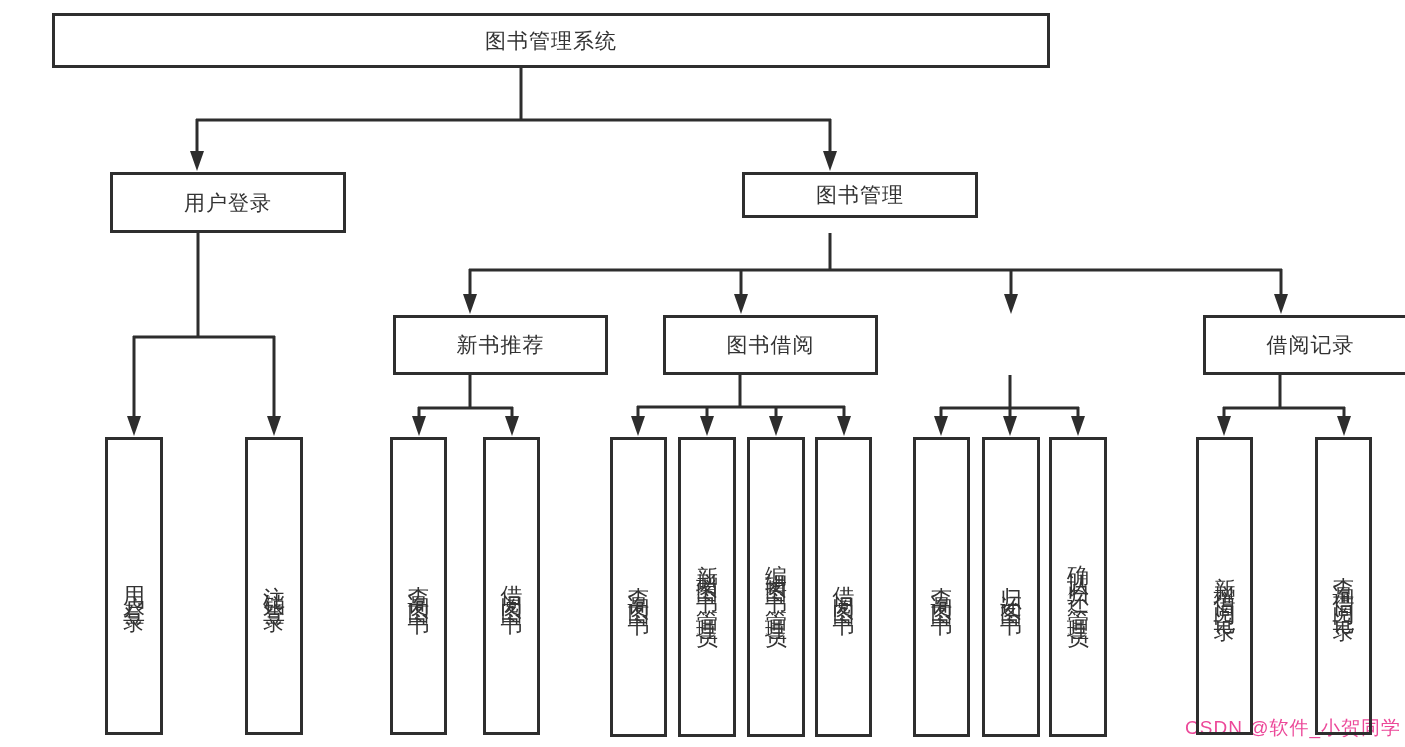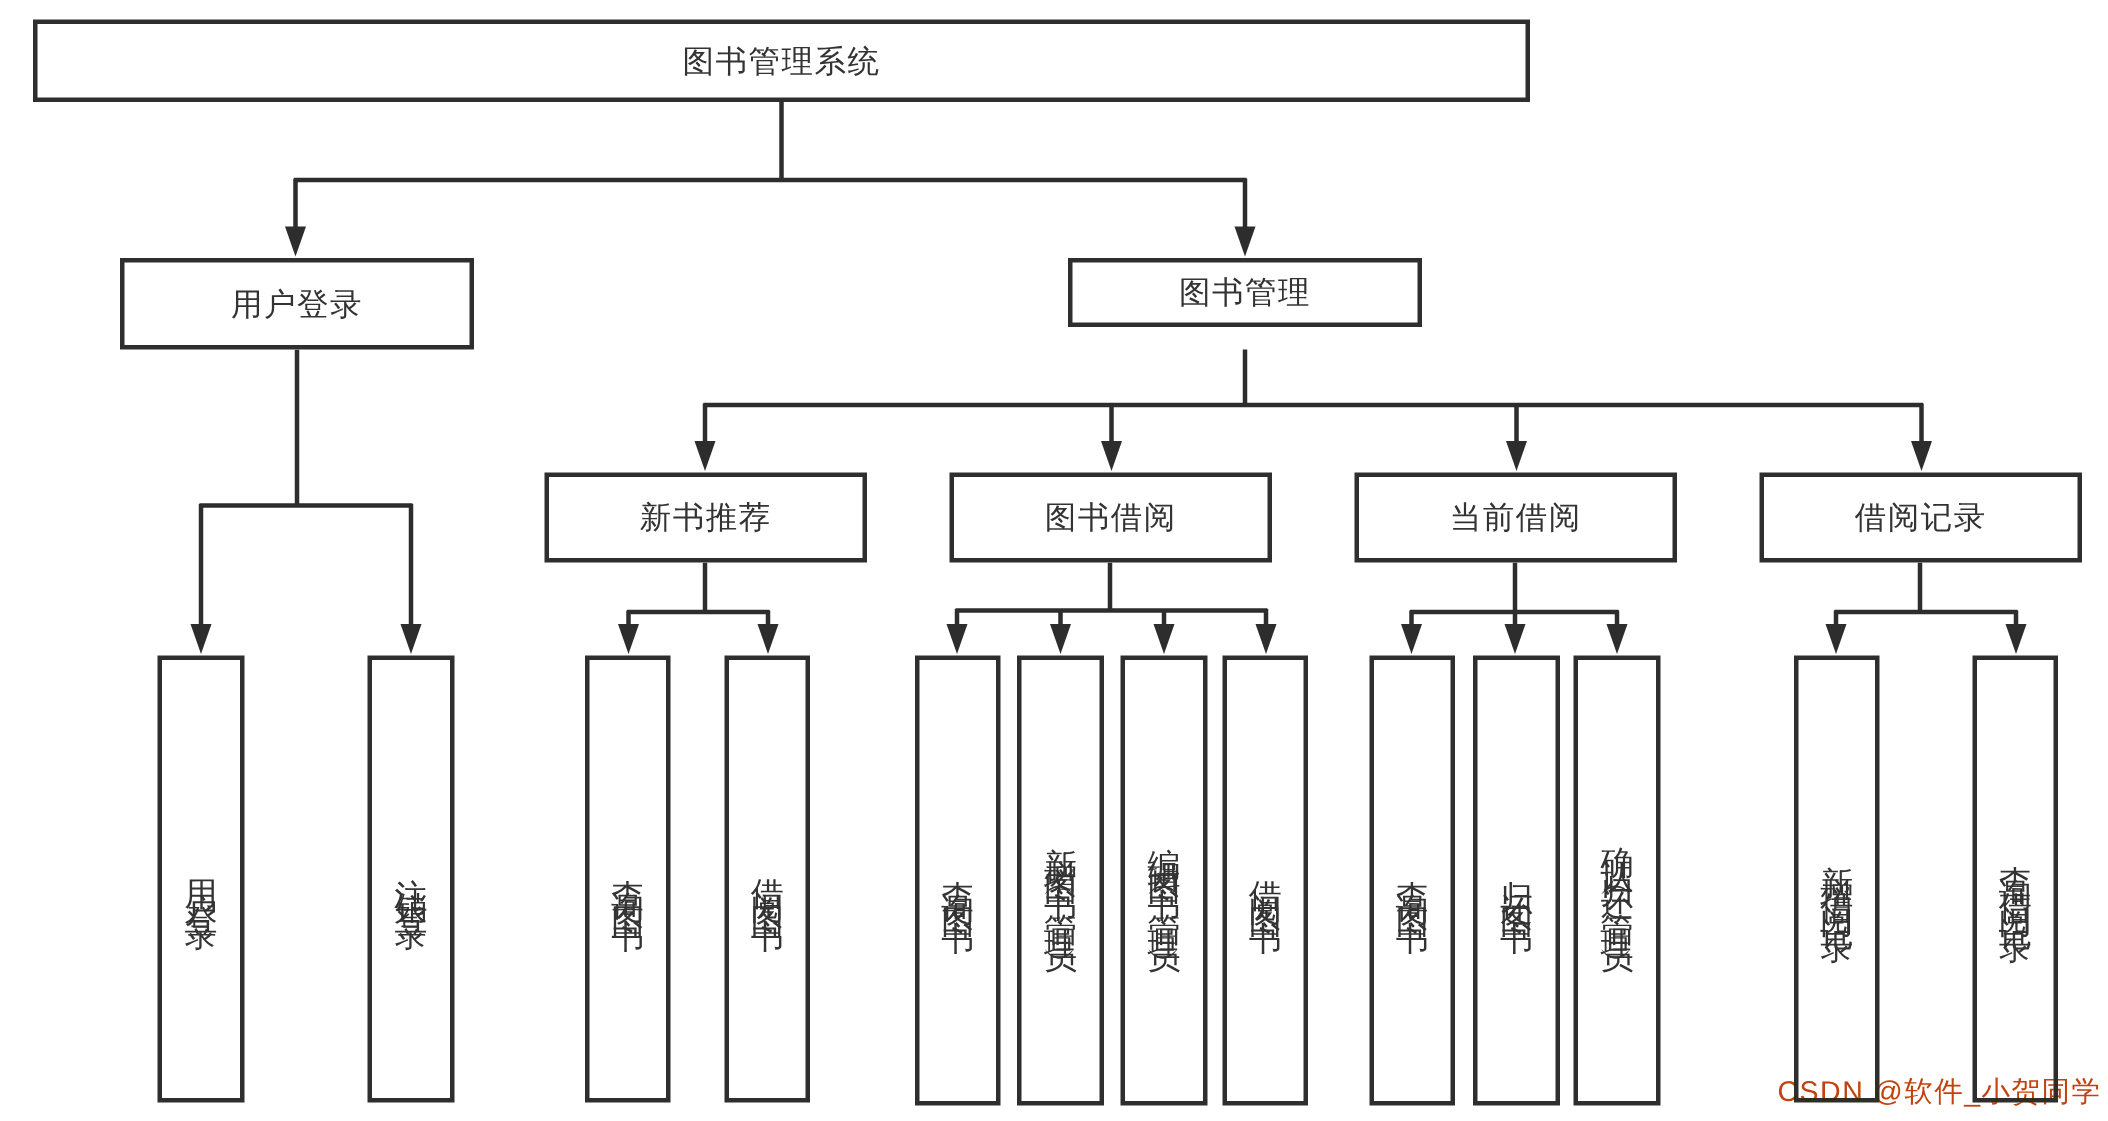--- a/index.html
+++ b/index.html
@@ -6,28 +6,28 @@
   #canvas{
     position:relative;width:1405px;height:747px;background:#ffffff;
     font-family:"Liberation Sans", sans-serif;overflow:hidden;
   }
   .connectors{position:absolute;left:0;top:0;z-index:1;}
   .box{
     position:absolute;z-index:2;background:#ffffff;
     border:3px solid #2e2e2e;color:#333333;box-sizing:border-box;
     display:flex;align-items:center;justify-content:center;
   }
-  .box.h{font-size:21px;letter-spacing:1px;white-space:nowrap;}
+  .box.h{font-size:21px;letter-spacing:1px;white-space:nowrap;margin-left:30px;}
   .box.v{
     writing-mode:vertical-rl;font-size:22px;line-height:1;
     letter-spacing:9px;
   }
   .watermark{
     position:absolute;right:4px;bottom:6px;z-index:3;
-    font-size:19px;color:#c2410c;letter-spacing:1px;
+    font-size:19px;color:#ec4899;letter-spacing:1px;
     mix-blend-mode:darken;white-space:nowrap;
   }
 </style>
 </head>
 <body>
 
 <div id="canvas">
 
   <svg class="connectors" width="1405" height="747" viewBox="0 0 1405 747">
     <g stroke="#2d2d2d" stroke-width="3" fill="none">
@@ -95,21 +95,20 @@
     </g>
   </svg>
 
   <div class="box h" style="left:22px;top:13px;width:998px;height:55px">图书管理系统</div>
 
   <div class="box h" style="left:80px;top:172px;width:236px;height:61px">用户登录</div>
   <div class="box h" style="left:712px;top:172px;width:236px;height:46px">图书管理</div>
 
   <div class="box h" style="left:363px;top:315px;width:215px;height:60px">新书推荐</div>
   <div class="box h" style="left:633px;top:315px;width:215px;height:60px">图书借阅</div>
-  <div class="box h" style="left:903px;top:315px;width:215px;height:60px">当前借阅</div>
   <div class="box h" style="left:1173px;top:315px;width:215px;height:60px">借阅记录</div>
 
   <div class="box v" style="left:105px;top:437px;width:58px;height:298px">用户登录</div>
   <div class="box v" style="left:245px;top:437px;width:58px;height:298px">注销登录</div>
 
   <div class="box v" style="left:390px;top:437px;width:57px;height:298px">查询图书</div>
   <div class="box v" style="left:483px;top:437px;width:57px;height:298px">借阅图书</div>
 
   <div class="box v" style="left:610px;top:437px;width:57px;height:300px">查询图书</div>
   <div class="box v" style="left:678px;top:437px;width:58px;height:300px">新增图书（管理员）</div>

